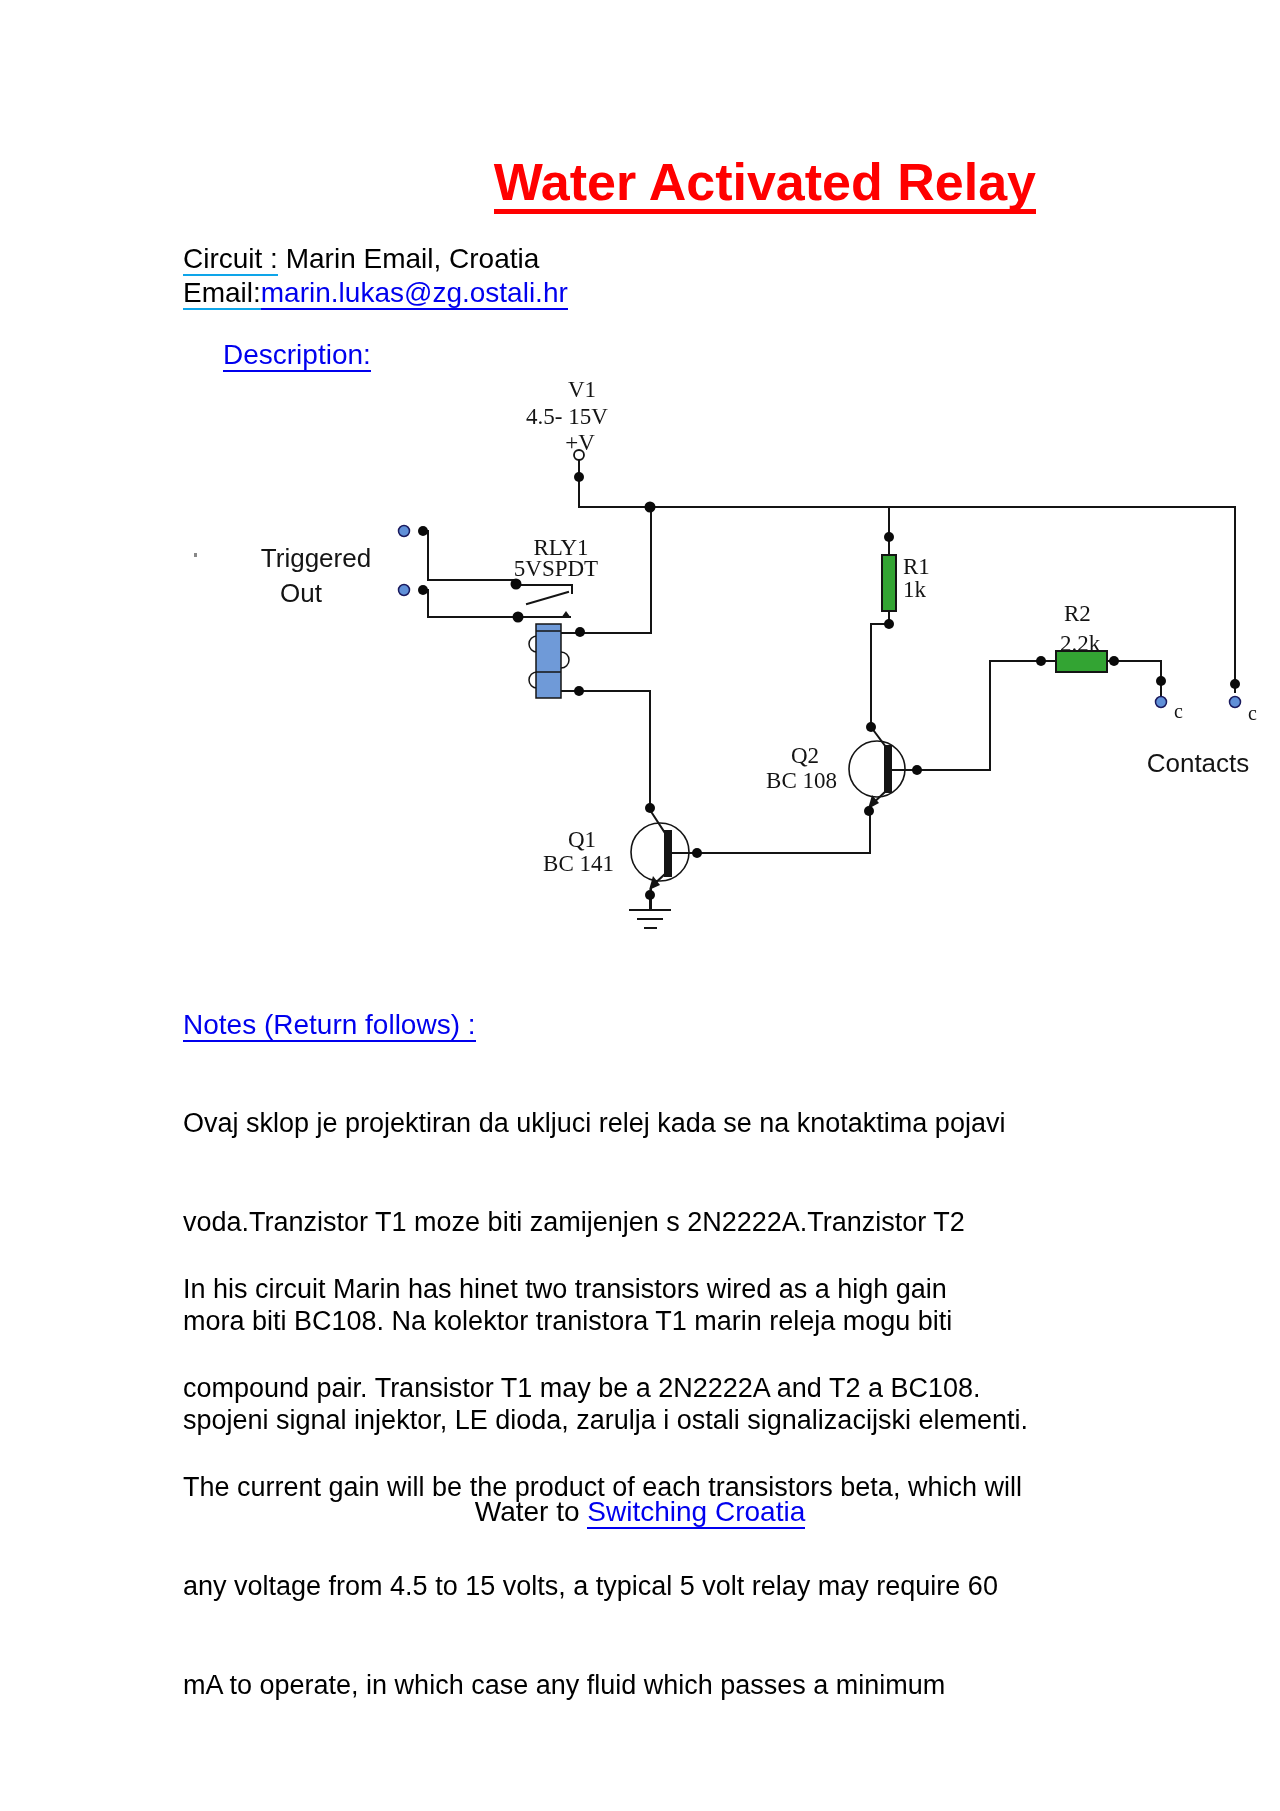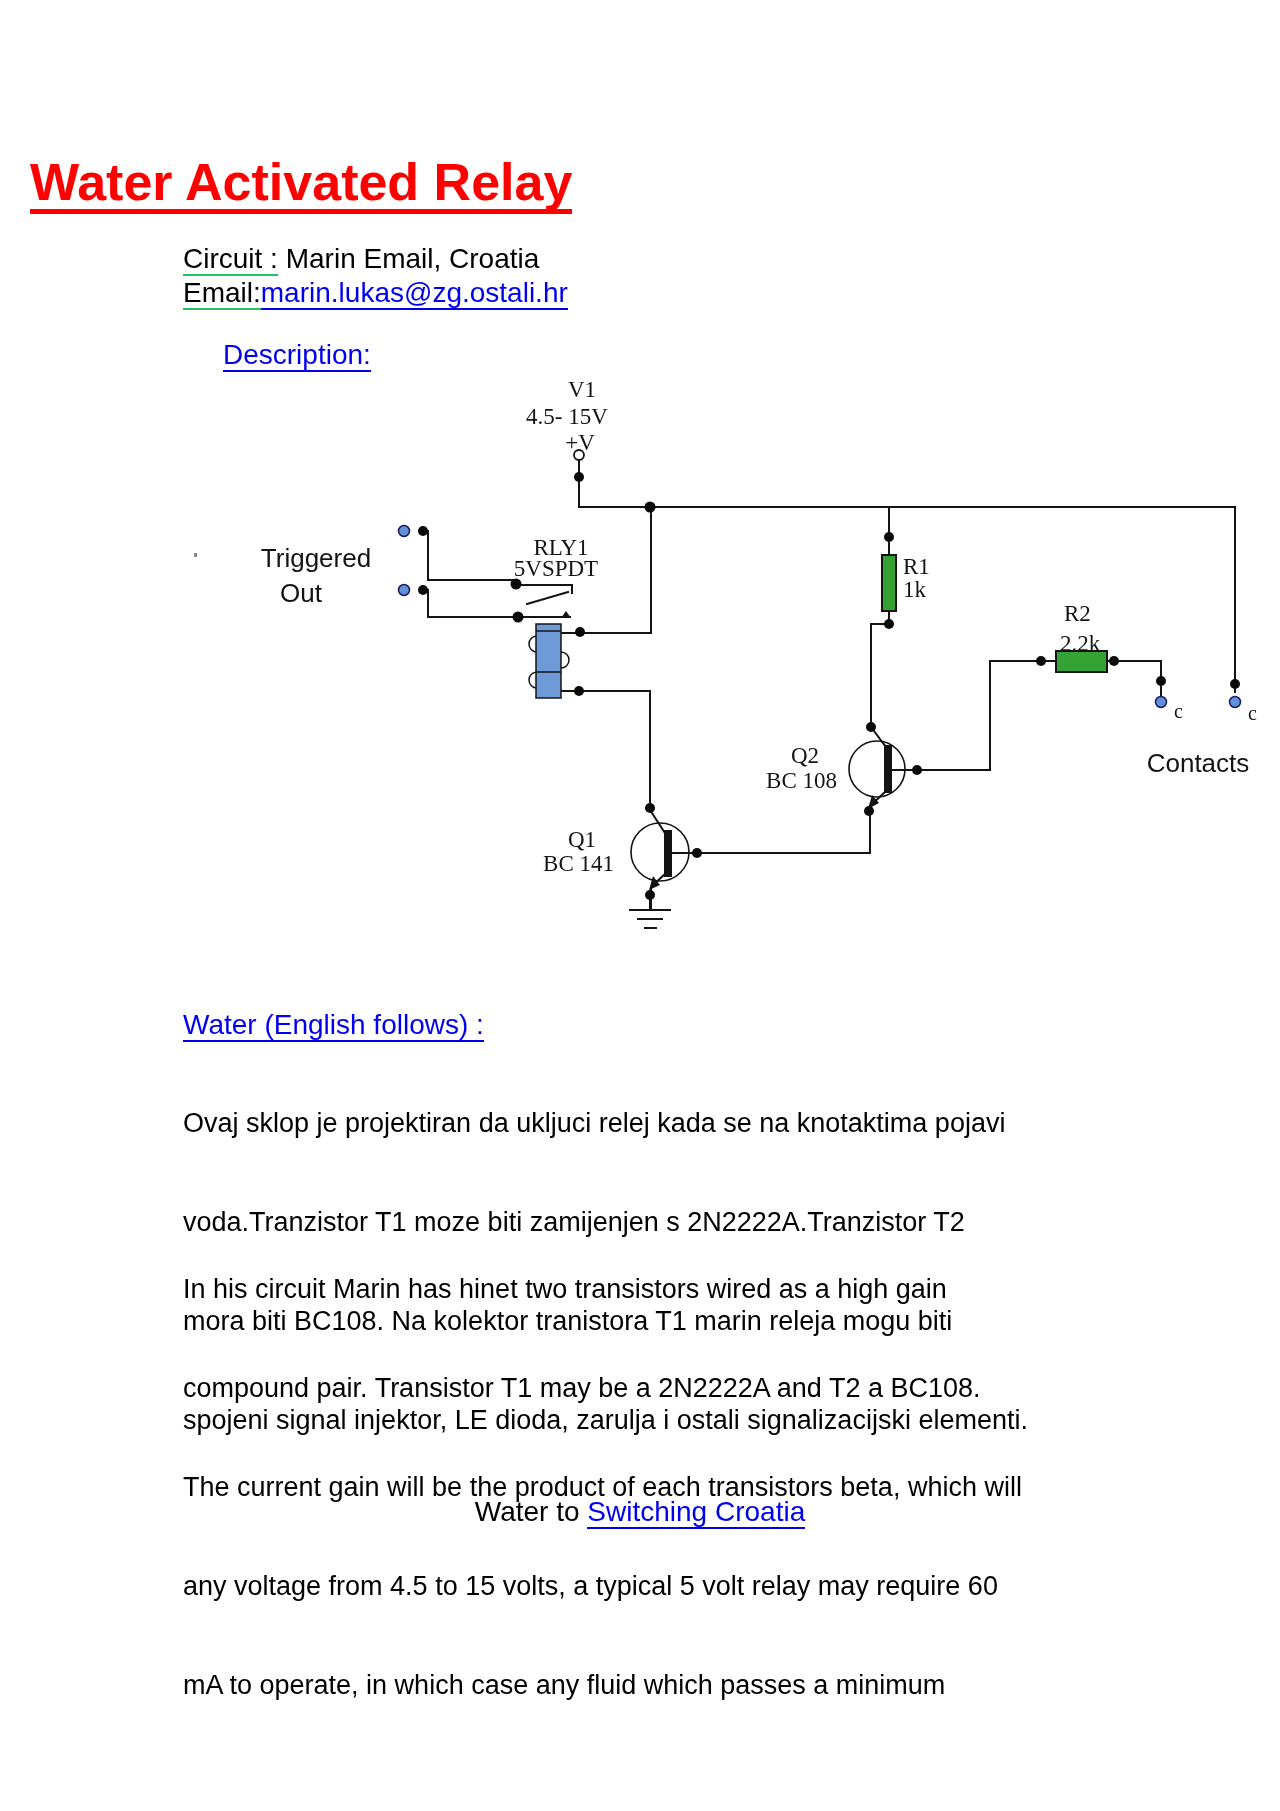--- a/index.html
+++ b/index.html
@@ -6,30 +6,30 @@
   .page {
     position:relative;
     width:1280px; height:1811px;
     background:#ffffff;
     font-family:"Liberation Sans", sans-serif;
     color:#000;
     overflow:hidden;
   }
   .abs { position:absolute; }
 
-  .title-wrap { top:156px; left:0; width:1036px; padding-left:30px; box-sizing:border-box; text-align:left; }
+  .title-wrap { top:156px; left:0; width:1036px; padding-left:30px; box-sizing:border-box; text-align:right; }
   .title-text {
     display:inline-block;
     font-size:52px; font-weight:bold; color:#ff0000;
     border-bottom:5px solid #ff0000; padding-bottom:1px;
     letter-spacing:0px; line-height:52px;
   }
 
   .bodyline { font-size:28px; line-height:34px; white-space:pre; }
-  .u-black { border-bottom:2px solid #22c55e; }
+  .u-black { border-bottom:2px solid #0ea5e9; }
   .heading-link { color:#0000ee; border-bottom:2px solid #0000ee; }
   a.link, .link {
     color:#0000ee; text-decoration:none; border-bottom:2px solid #0000ee; cursor:pointer;
   }
 
   .credit  { top:242px; left:183px; }
   .email   { top:276px; left:183px; }
   .descr   { top:338px; left:183px;margin-left:40px; }
 
   .notes-heading { top:1008px; left:183px; }
@@ -152,21 +152,21 @@
     <text x="596" y="847" text-anchor="end">Q1</text>
     <text x="614" y="871" text-anchor="end">BC 141</text>
     <text x="1174" y="718" class="small-c">c</text>
     <text x="1248" y="720" class="small-c">c</text>
 
     <text x="316" y="567" text-anchor="middle" class="redlbl" fill="#ee3b3b">Triggered</text>
     <text x="301" y="602" text-anchor="middle" class="redlbl" fill="#ee3b3b">Out</text>
     <text x="1198" y="772" text-anchor="middle" class="redlbl" fill="#ee3b3b">Contacts</text>
   </svg>
 
-  <div class="abs bodyline notes-heading"><span class="heading-link">Water (English follows) :</span></div>
+  <div class="abs bodyline notes-heading"><span class="heading-link">Notes (Return follows) :</span></div>
 
   <div class="abs para para-hr">
     <div>Ovaj sklop je projektiran da ukljuci relej kada se na knotaktima pojavi</div>
     <div>voda.Tranzistor T1 moze biti zamijenjen s 2N2222A.Tranzistor T2</div>
     <div>mora biti BC108. Na kolektor tranistora T1 marin releja mogu biti</div>
     <div>spojeni signal injektor, LE dioda, zarulja i ostali signalizacijski elementi.</div>
   </div>
 
   <div class="abs para para-en">
     <div>In his circuit Marin has hinet two transistors wired as a high gain</div>

